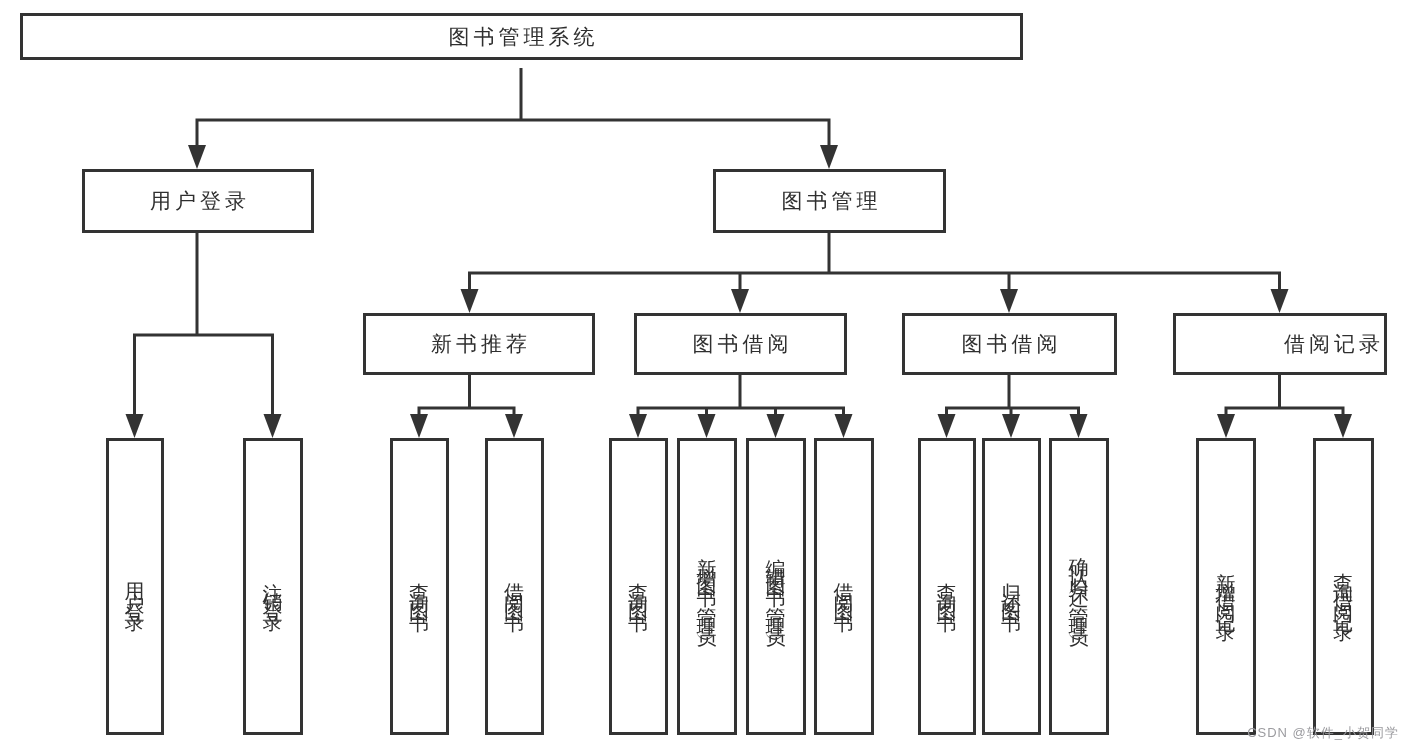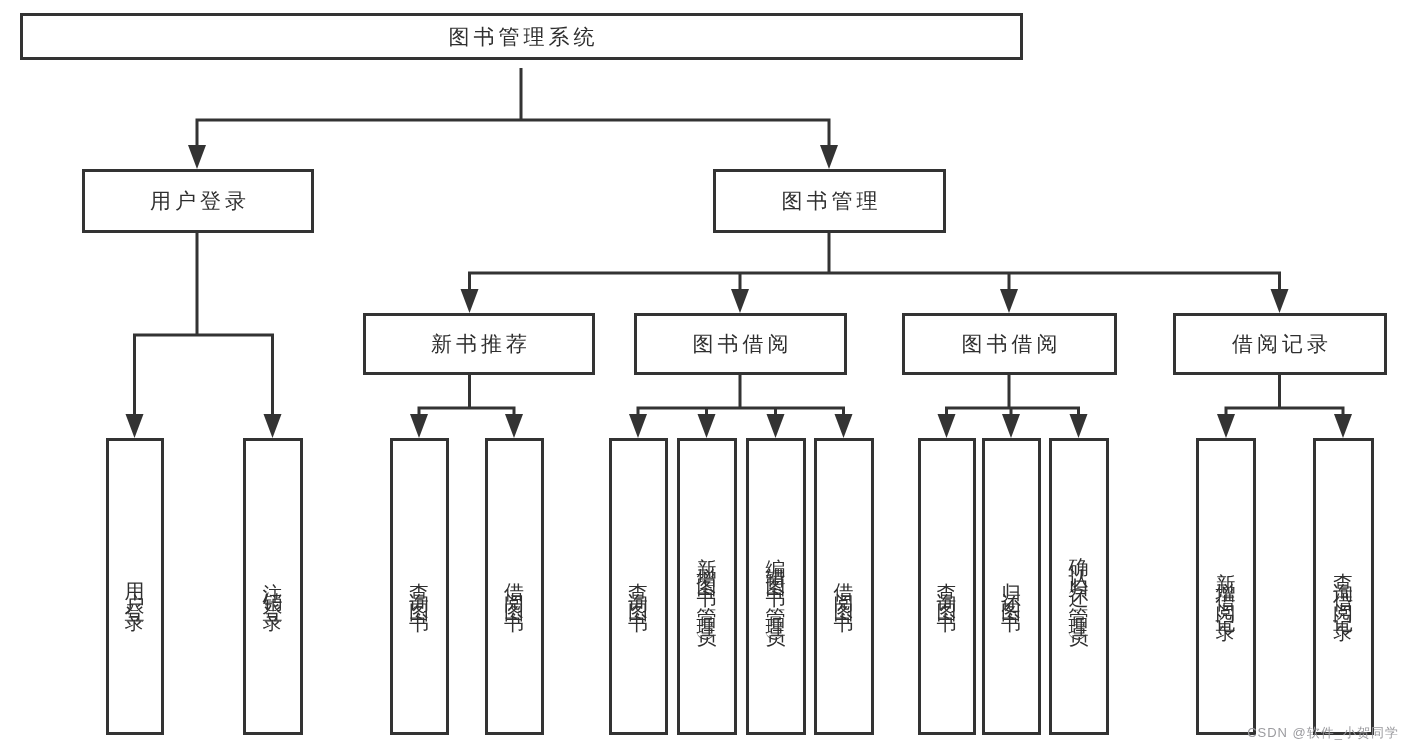--- a/index.html
+++ b/index.html
@@ -98,21 +98,21 @@
 
   <div class="node h" style="left:363px; top:313px; width:232px; height:62px;text-align:center;">
     <span>新书推荐</span>
   </div>
   <div class="node h" style="left:634px; top:313px; width:213px; height:62px;">
     <span>图书借阅</span>
   </div>
   <div class="node h" style="left:902px; top:313px; width:215px; height:62px;">
     <span>图书借阅</span>
   </div>
-  <div class="node h" style="left:1173px; top:313px; width:214px; height:62px;">
+  <div class="node h" style="left:1173px; top:313px; width:214px; height:62px;justify-content:flex-end;">
     <span>借阅记录</span>
   </div>
 
   <div class="node leaf" style="left:106px; top:438px; width:58px; height:297px;">
     <span>用户登录</span>
   </div>
   <div class="node leaf" style="left:243px; top:438px; width:60px; height:297px;">
     <span>注销登录</span>
   </div>
   <div class="node leaf" style="left:390px; top:438px; width:59px; height:297px;">

